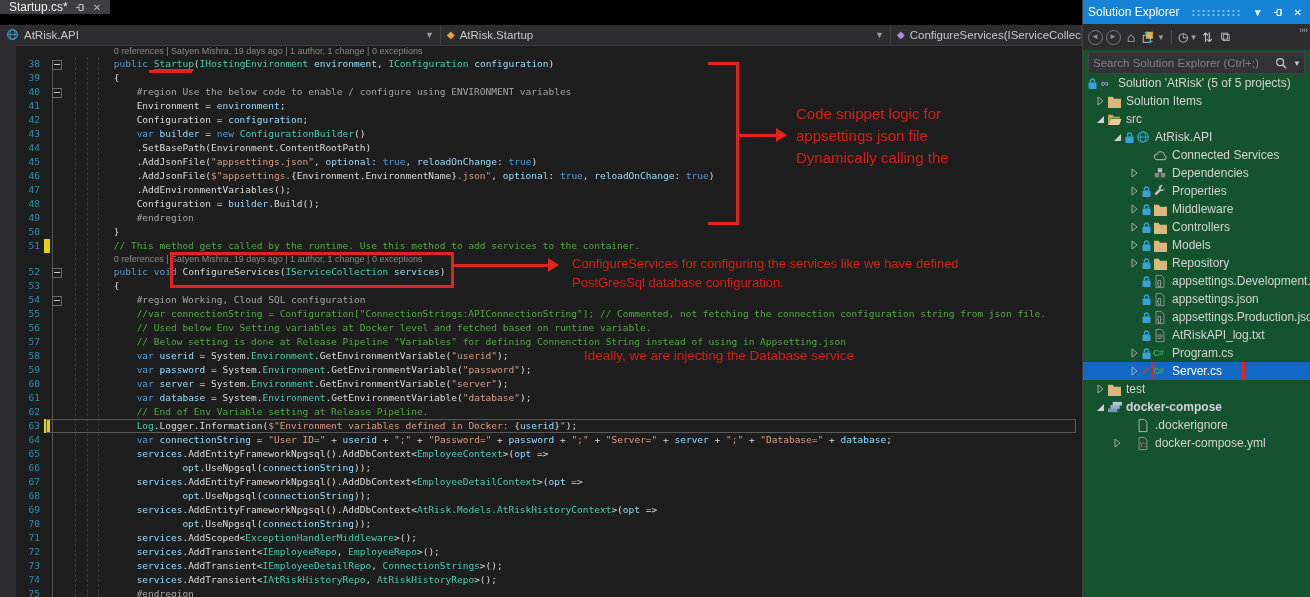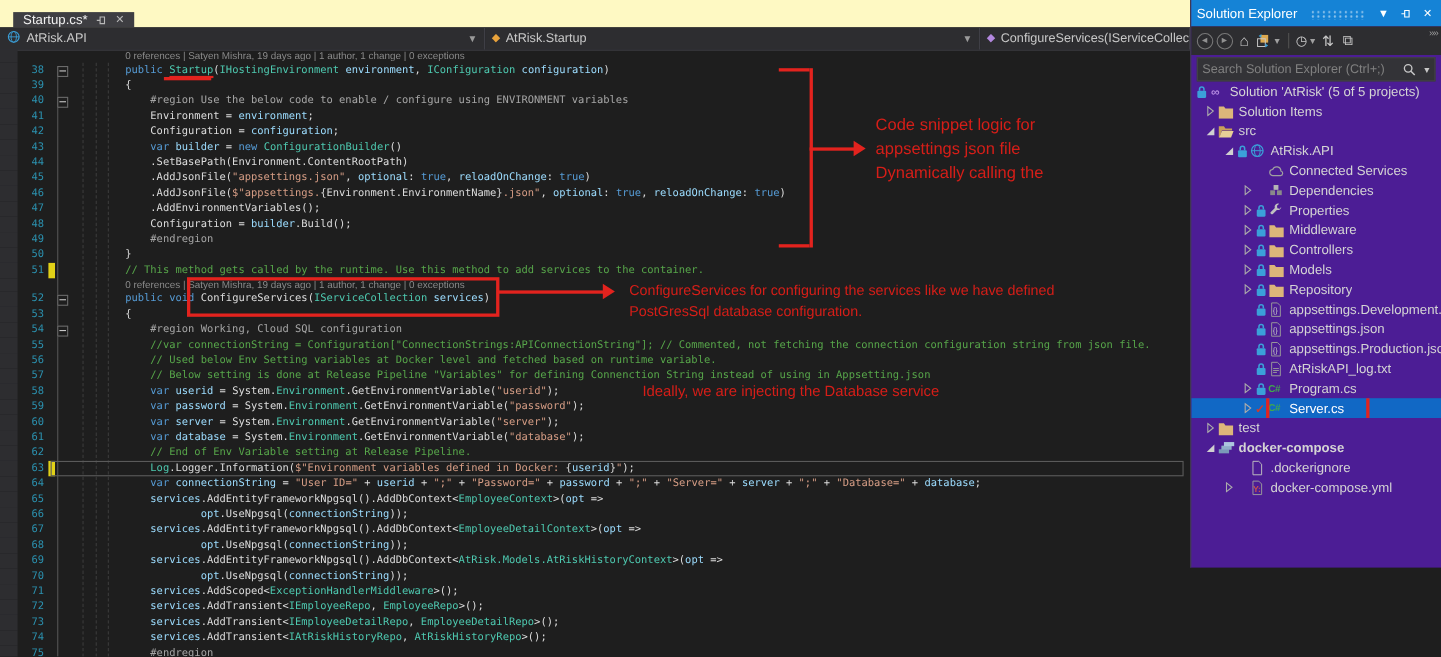--- a/index.html
+++ b/index.html
@@ -1,21 +1,21 @@
 <!DOCTYPE html>
 <html><head>
 <meta charset="utf-8">
 <style>
   html,body{margin:0;padding:0;background:#1E1E1E;}
   body{width:1310px;height:597px;overflow:hidden;font-family:"Liberation Sans",sans-serif;position:relative;}
   #root{position:absolute;inset:0;}
 
   
   .editor-zone{position:absolute;left:0;top:0;width:1082px;height:597px;background:#1E1E1E;}
-  .tab-row{height:25px;background:#fef9c3;display:flex;align-items:flex-end;padding-left:12px;}
+  .tab-row{height:25px;background:#000000;display:flex;align-items:flex-start;}
   .tab{display:inline-flex;align-items:center;gap:7px;background:#3E3E42;padding:0 9px;color:#F0F0F0;font-size:12px;}
   .tab .ticon{color:#B8B8B8;font-size:10px;display:inline-flex;align-items:center;}
   .nav-bar{height:20px;background:#252526;display:flex;border-bottom:1px solid #3F3F46;}
   .nav-cell{display:flex;align-items:center;background:#2D2D30;border-right:1px solid #3F3F46;color:#C8C8C8;font-size:11.5px;padding:0 6px;gap:5px;overflow:hidden;white-space:nowrap;}
   .nav-cell .caret{margin-left:auto;color:#9A9A9A;font-size:9px;}
   .nc1{width:428px;} .nc2{width:437px;} .nc3{flex:1;}
   .diam{font-size:10px;line-height:1;}
 
   .editor{position:absolute;left:0;top:45px;right:0;bottom:0;overflow:hidden;}
   .guide{position:absolute;top:12px;bottom:0;border-left:1px dashed #3A3A3A;}
@@ -38,21 +38,21 @@
   .tk-tu{color:#4EC9B0;border-bottom:2px solid #E3231E;}
 
   
   .ann{position:absolute;pointer-events:none;}
   .rline{background:#E3231E;}
   .rtext{color:#D61E18;font-weight:normal;font-family:"Liberation Sans",sans-serif;}
   .ahead{width:0;height:0;border-top:7px solid transparent;border-bottom:7px solid transparent;border-left:11px solid #E3231E;}
   .rrect{border:3px solid #E3231E;background:transparent;}
 
   
-  .sol-exp{position:absolute;left:1082px;top:0;width:228px;height:516px;background:#4c1d95;border-left:1px solid #3F3F46;box-sizing:border-box;}
+  .sol-exp{position:absolute;left:1082px;top:0;width:228px;height:597px;background:#14532d;border-left:1px solid #3F3F46;box-sizing:border-box;}
   .se-title{height:24px;background:#1583D6;display:flex;align-items:center;padding:0 5px;color:#FFF;font-size:12px;gap:4px;}
   .se-dots{flex:1;height:9px;margin:3px 6px 0 8px;background-image:radial-gradient(rgba(255,255,255,.5) 1px,transparent 1.3px);background-size:5px 4px;}
   .se-title .tbtn{color:#FFF;font-size:10px;padding:0 3px;display:inline-flex;align-items:center;}
   .se-toolbar{height:26px;background:#2D2D30;display:flex;align-items:center;padding:0 4px;gap:2px;color:#C8C8C8;position:relative;}
   .tool{display:inline-flex;align-items:center;justify-content:center;min-width:16px;height:18px;font-size:12px;}
   .circ{width:13px;height:13px;border:1px solid #787878;border-radius:50%;font-size:8px;line-height:12px;text-align:center;color:#909090;}
   .tsep{width:1px;height:14px;background:#505050;margin:0 4px;}
   .tcaret{font-size:8px;color:#A0A0A0;margin-left:1px;}
   .overflow-chev{position:absolute;right:3px;top:1px;font-size:9px;color:#A0A0A0;letter-spacing:-1px;}
   .se-search{height:24px;display:flex;align-items:center;padding:1px 5px 1px 5px;}
@@ -385,21 +385,21 @@
             <span class="num">72</span>
             <span class="chg"></span>
             <span class="fold"></span>
             <span class="code"><span>            </span><span class="tk-v">services</span><span class="tk-p">.AddTransient&lt;</span><span class="tk-t">IEmployeeRepo</span><span class="tk-p">, </span><span class="tk-t">EmployeeRepo</span><span class="tk-p">&gt;();</span></span>
           </div>
           <div class="crow">
             <span class="bp"></span>
             <span class="num">73</span>
             <span class="chg"></span>
             <span class="fold"></span>
-            <span class="code"><span>            </span><span class="tk-v">services</span><span class="tk-p">.AddTransient&lt;</span><span class="tk-t">IEmployeeDetailRepo</span><span class="tk-p">, </span><span class="tk-t">EmployeeDetailRepo</span><span class="tk-p">&gt;();</span></span>
+            <span class="code"><span>            </span><span class="tk-v">services</span><span class="tk-p">.AddTransient&lt;</span><span class="tk-t">IEmployeeDetailRepo</span><span class="tk-p">, </span><span class="tk-t">ConnectionStrings</span><span class="tk-p">&gt;();</span></span>
           </div>
           <div class="crow">
             <span class="bp"></span>
             <span class="num">74</span>
             <span class="chg"></span>
             <span class="fold"></span>
             <span class="code"><span>            </span><span class="tk-v">services</span><span class="tk-p">.AddTransient&lt;</span><span class="tk-t">IAtRiskHistoryRepo</span><span class="tk-p">, </span><span class="tk-t">AtRiskHistoryRepo</span><span class="tk-p">&gt;();</span></span>
           </div>
           <div class="crow">
             <span class="bp"></span>

